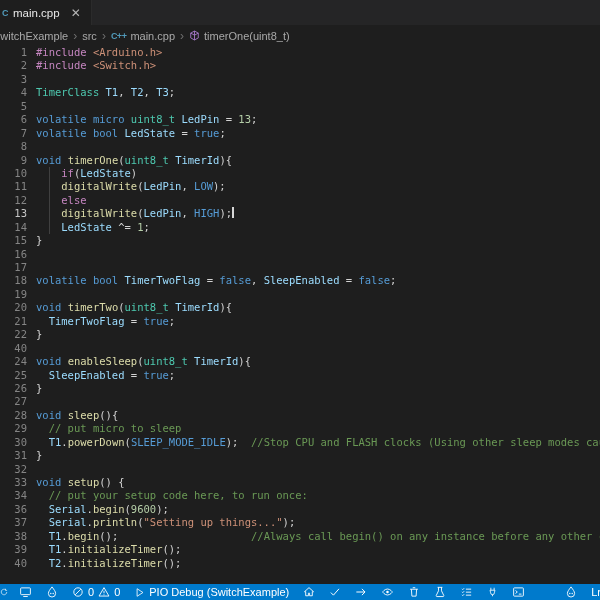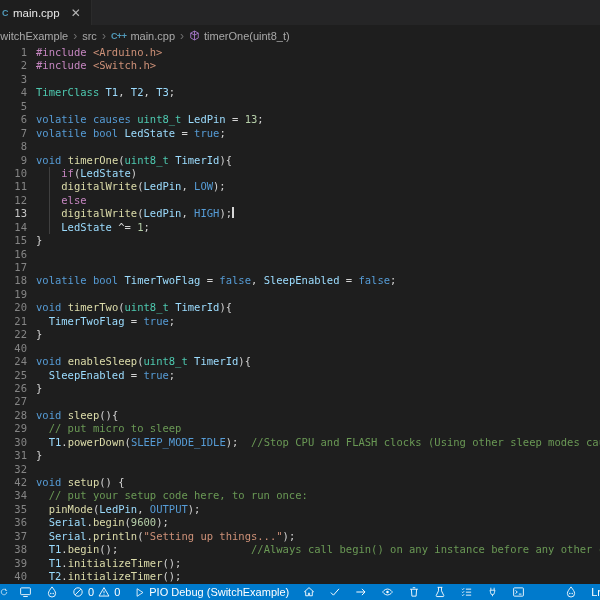--- a/index.html
+++ b/index.html
@@ -76,21 +76,21 @@
   </span>
 </div>
 
 <div class="editor">
   <div>
       <div class="code-line"><span class="ln">1</span><span class="lc"><span class="mag">#include </span><span class="str">&lt;Arduino.h&gt;</span></span></div>
       <div class="code-line"><span class="ln">2</span><span class="lc"><span class="mag">#include </span><span class="str">&lt;Switch.h&gt;</span></span></div>
       <div class="code-line"><span class="ln">3</span><span class="lc"></span></div>
       <div class="code-line"><span class="ln">4</span><span class="lc"><span class="type">TimerClass</span><span class="pl"> </span><span class="var">T1</span><span class="pl">, </span><span class="var">T2</span><span class="pl">, </span><span class="var">T3</span><span class="pl">;</span></span></div>
       <div class="code-line"><span class="ln">5</span><span class="lc"></span></div>
-      <div class="code-line"><span class="ln">6</span><span class="lc"><span class="kw">volatile</span><span class="pl"> </span><span class="kw">causes</span><span class="pl"> </span><span class="type">uint8_t</span><span class="pl"> </span><span class="var">LedPin</span><span class="pl"> = </span><span class="num">13</span><span class="pl">;</span></span></div>
+      <div class="code-line"><span class="ln">6</span><span class="lc"><span class="kw">volatile</span><span class="pl"> </span><span class="kw">micro</span><span class="pl"> </span><span class="type">uint8_t</span><span class="pl"> </span><span class="var">LedPin</span><span class="pl"> = </span><span class="num">13</span><span class="pl">;</span></span></div>
       <div class="code-line"><span class="ln">7</span><span class="lc"><span class="kw">volatile</span><span class="pl"> </span><span class="kw">bool</span><span class="pl"> </span><span class="var">LedState</span><span class="pl"> = </span><span class="kw">true</span><span class="pl">;</span></span></div>
       <div class="code-line"><span class="ln">8</span><span class="lc"></span></div>
       <div class="code-line"><span class="ln">9</span><span class="lc"><span class="kw">void</span><span class="pl"> </span><span class="fn">timerOne</span><span class="pl">(</span><span class="type">uint8_t</span><span class="pl"> </span><span class="var">TimerId</span><span class="pl">){</span></span></div>
       <div class="code-line"><span class="ln">10</span><span class="lc"><i class="guide" style="left: 2ch;"></i><span class="pl">    </span><span class="mag">if</span><span class="pl">(</span><span class="var">LedState</span><span class="pl">)</span></span></div>
       <div class="code-line"><span class="ln">11</span><span class="lc"><i class="guide" style="left: 2ch;"></i><span class="pl">    </span><span class="fn">digitalWrite</span><span class="pl">(</span><span class="var">LedPin</span><span class="pl">, </span><span class="kw">LOW</span><span class="pl">);</span></span></div>
       <div class="code-line"><span class="ln">12</span><span class="lc"><i class="guide" style="left: 2ch;"></i><span class="pl">    </span><span class="mag">else</span></span></div>
       <div class="code-line active"><span class="ln">13</span><span class="lc"><i class="guide" style="left: 2ch;"></i><span class="pl">    </span><span class="fn">digitalWrite</span><span class="pl">(</span><span class="var">LedPin</span><span class="pl">, </span><span class="kw">HIGH</span><span class="pl">);</span><span class="cursor"></span></span></div>
       <div class="code-line"><span class="ln">14</span><span class="lc"><i class="guide" style="left: 2ch;"></i><span class="pl">    </span><span class="var">LedState</span><span class="pl"> ^= </span><span class="num">1</span><span class="pl">;</span></span></div>
       <div class="code-line"><span class="ln">15</span><span class="lc"><span class="pl">}</span></span></div>
       <div class="code-line"><span class="ln">16</span><span class="lc"></span></div>
@@ -103,23 +103,22 @@
       <div class="code-line"><span class="ln">40</span><span class="lc"></span></div>
       <div class="code-line"><span class="ln">24</span><span class="lc"><span class="kw">void</span><span class="pl"> </span><span class="fn">enableSleep</span><span class="pl">(</span><span class="type">uint8_t</span><span class="pl"> </span><span class="var">TimerId</span><span class="pl">){</span></span></div>
       <div class="code-line"><span class="ln">25</span><span class="lc"><span class="pl">  </span><span class="var">SleepEnabled</span><span class="pl"> = </span><span class="kw">true</span><span class="pl">;</span></span></div>
       <div class="code-line"><span class="ln">26</span><span class="lc"><span class="pl">}</span></span></div>
       <div class="code-line"><span class="ln">27</span><span class="lc"></span></div>
       <div class="code-line"><span class="ln">28</span><span class="lc"><span class="kw">void</span><span class="pl"> </span><span class="fn">sleep</span><span class="pl">(){</span></span></div>
       <div class="code-line"><span class="ln">29</span><span class="lc"><span class="pl">  </span><span class="com">// put micro to sleep</span></span></div>
       <div class="code-line"><span class="ln">30</span><span class="lc"><span class="pl">  </span><span class="var">T1</span><span class="pl">.</span><span class="fn">powerDown</span><span class="pl">(</span><span class="kw">SLEEP_MODE_IDLE</span><span class="pl">);  </span><span class="com">//Stop CPU and FLASH clocks (Using other sleep modes causes del</span></span></div>
       <div class="code-line"><span class="ln">31</span><span class="lc"><span class="pl">}</span></span></div>
       <div class="code-line"><span class="ln">32</span><span class="lc"></span></div>
-      <div class="code-line"><span class="ln">42</span><span class="lc"><span class="kw">void</span><span class="pl"> </span><span class="fn">setup</span><span class="pl">() {</span></span></div>
+      <div class="code-line"><span class="ln">33</span><span class="lc"><span class="kw">void</span><span class="pl"> </span><span class="fn">setup</span><span class="pl">() {</span></span></div>
       <div class="code-line"><span class="ln">34</span><span class="lc"><span class="pl">  </span><span class="com">// put your setup code here, to run once:</span></span></div>
-      <div class="code-line"><span class="ln">35</span><span class="lc"><span class="pl">  </span><span class="fn">pinMode</span><span class="pl">(</span><span class="var">LedPin</span><span class="pl">, </span><span class="kw">OUTPUT</span><span class="pl">);</span></span></div>
       <div class="code-line"><span class="ln">36</span><span class="lc"><span class="pl">  </span><span class="var">Serial</span><span class="pl">.</span><span class="fn">begin</span><span class="pl">(</span><span class="num">9600</span><span class="pl">);</span></span></div>
       <div class="code-line"><span class="ln">37</span><span class="lc"><span class="pl">  </span><span class="var">Serial</span><span class="pl">.</span><span class="fn">println</span><span class="pl">(</span><span class="str">"Setting up things..."</span><span class="pl">);</span></span></div>
       <div class="code-line"><span class="ln">38</span><span class="lc"><span class="pl">  </span><span class="var">T1</span><span class="pl">.</span><span class="fn">begin</span><span class="pl">();</span><span class="pl">                     </span><span class="com">//Always call begin() on any instance before any other calls</span></span></div>
       <div class="code-line"><span class="ln">39</span><span class="lc"><span class="pl">  </span><span class="var">T1</span><span class="pl">.</span><span class="fn">initializeTimer</span><span class="pl">();</span></span></div>
       <div class="code-line"><span class="ln">40</span><span class="lc"><span class="pl">  </span><span class="var">T2</span><span class="pl">.</span><span class="fn">initializeTimer</span><span class="pl">();</span></span></div>
     </div>
 </div>
 
 <div class="statusbar">
   <div class="sb-item sb-clip">

